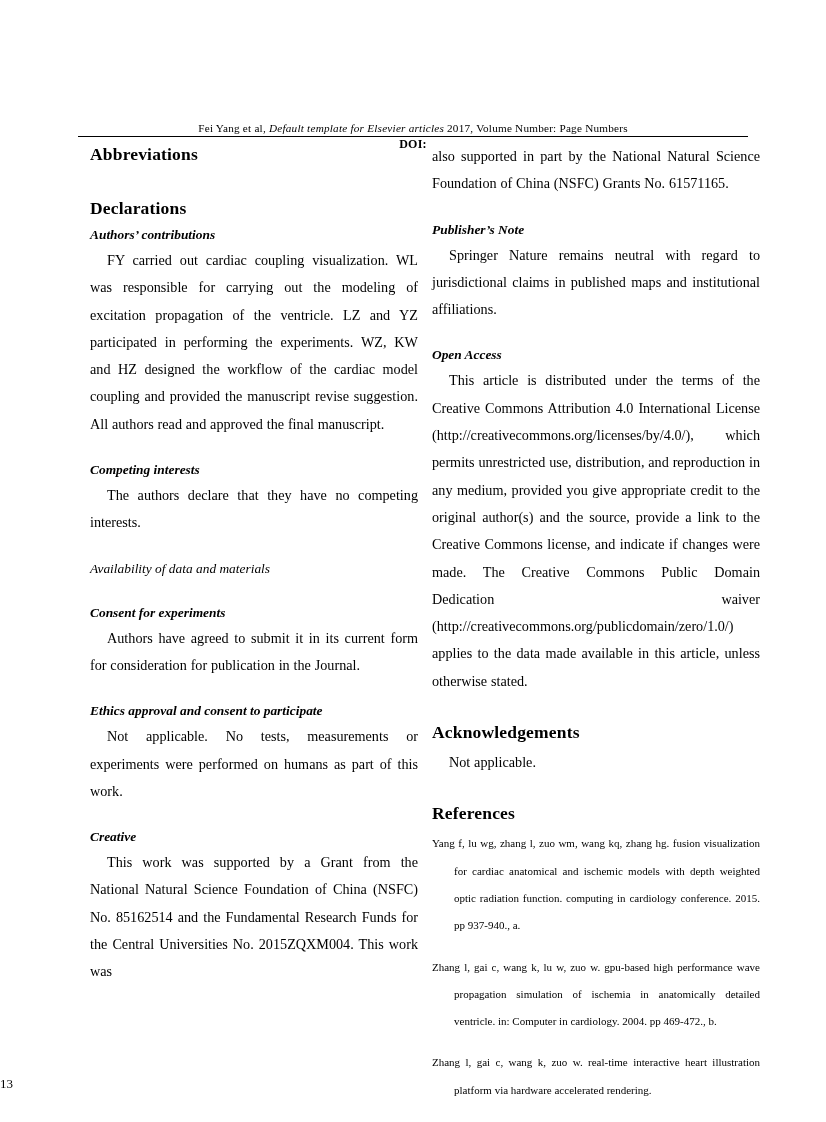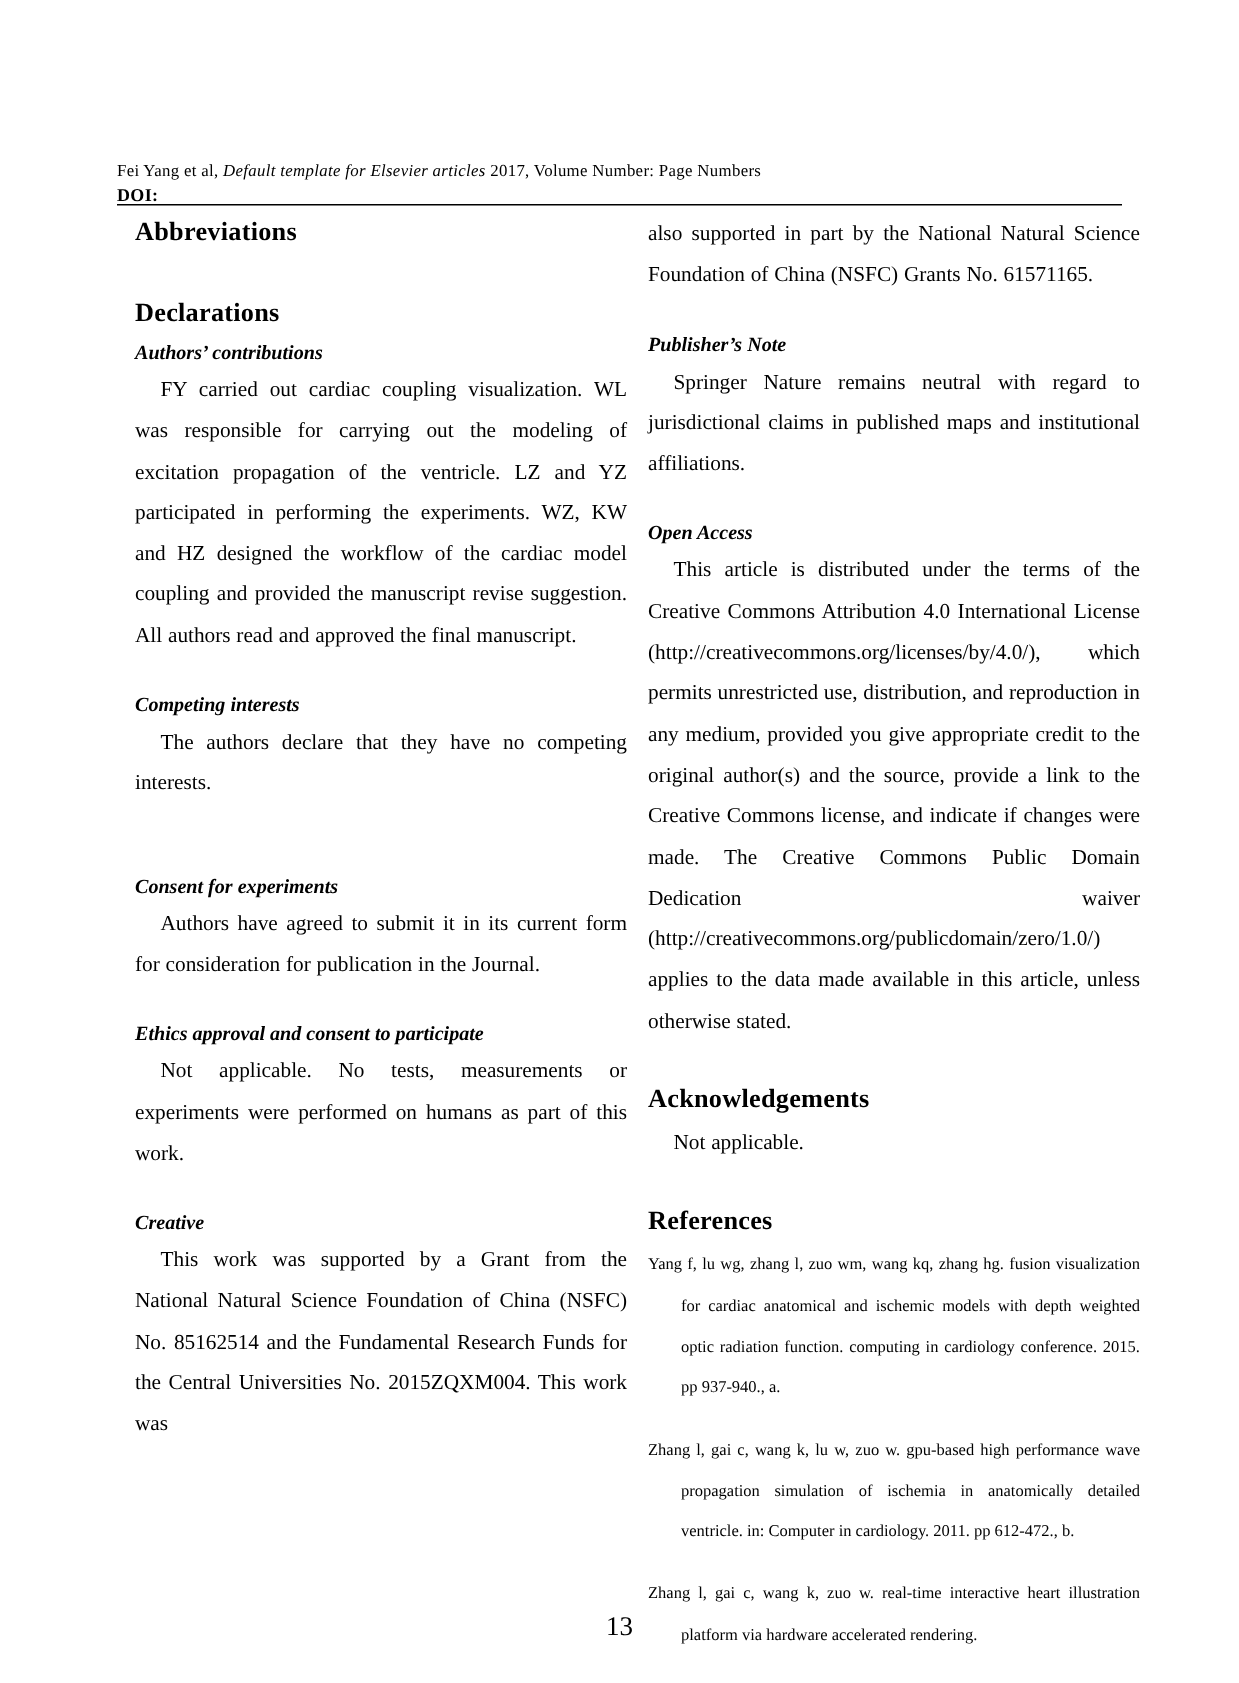--- a/index.html
+++ b/index.html
@@ -16,25 +16,26 @@
     font-family: "Liberation Serif", "DejaVu Serif", serif;
     color: #000000;
     overflow: hidden;
     box-sizing: border-box;
   }
 
   
   .runninghead {
     position: absolute;
     left: 78px;
-    top: 107px;
+    top: 121px;
     width: 670px;
     font-size: 11.2px;
     line-height: 15px;
     letter-spacing: 0.02em;
+    text-align: center;
   }
   .runninghead .rh-line { white-space: nowrap; }
   .runninghead .rh-italic { font-style: italic; }
   .runninghead .rh-doi {
     font-weight: bold;
     font-size: 12px;
     display: block;
     margin-top: 1px;
   }
   .headrule {
@@ -106,22 +107,21 @@
     text-indent: -22px;
     hyphens: none;
   }
 
   
   .folio {
     position: absolute;
     left: 0;
     top: 1076px;
     width: 826px;
-    text-align: center;
-    font-size: 18px;
+    font-size: 13px;
     line-height: 16px;
   }
 </style>
 </head>
 <body>
 
 <div class="page">
 
   <div class="runninghead">
     <span class="rh-line">
@@ -146,20 +146,21 @@
       <h2 class="subsec">Authors’ contributions</h2>
       <p class="body">FY carried out cardiac coupling visualization. WL was responsible for carrying out the modeling of excitation propagation of the ventricle. LZ and YZ participated in performing the experiments. WZ, KW and HZ designed the workflow of the cardiac model coupling and provided the manuscript revise suggestion. All authors read and approved the final manuscript.</p>
 
       <div class="gap-sub"></div>
 
       <h2 class="subsec">Competing interests</h2>
       <p class="body">The authors declare that they have no competing interests.</p>
 
       <div class="gap-sub"></div>
 
+      <h2 class="subsec plain-italic">Availability of data and materials</h2>
 
       <div class="gap-sub"></div>
 
       <h2 class="subsec">Consent for experiments</h2>
       <p class="body">Authors have agreed to submit it in its current form for consideration for publication in the Journal.</p>
 
       <div class="gap-sub"></div>
 
       <h2 class="subsec">Ethics approval and consent to participate</h2>
       <p class="body">Not applicable. No tests, measurements or experiments were performed on humans as part of this work.</p>
@@ -189,21 +190,21 @@
 
       <h1 class="sec">Acknowledgements</h1>
       <p class="body">Not applicable.</p>
 
       <div class="gap-sec"></div>
 
       <h1 class="sec">References</h1>
 
       <p class="refitem">Yang f, lu wg, zhang l, zuo wm, wang kq, zhang hg. fusion visualization for cardiac anatomical and ischemic models with depth weighted optic radiation function. computing in cardiology conference. 2015. pp 937-940., a.</p>
       <div class="gap-ref"></div>
-      <p class="refitem">Zhang l, gai c, wang k, lu w, zuo w. gpu-based high performance wave propagation simulation of ischemia in anatomically detailed ventricle. in: Computer in cardiology. 2011. pp 612-472., b.</p>
+      <p class="refitem">Zhang l, gai c, wang k, lu w, zuo w. gpu-based high performance wave propagation simulation of ischemia in anatomically detailed ventricle. in: Computer in cardiology. 2004. pp 469-472., b.</p>
       <div class="gap-ref"></div>
       <p class="refitem">Zhang l, gai c, wang k, zuo w. real-time interactive heart illustration platform via hardware accelerated rendering.</p>
 
     </div>
   </div>
 
   <div class="folio">13</div>
 
 </div>
 

